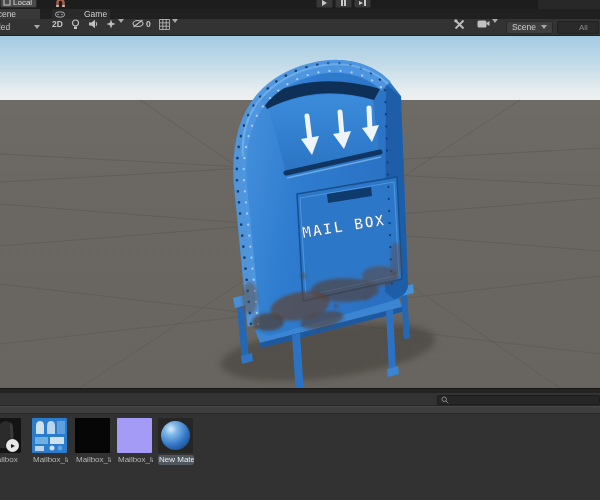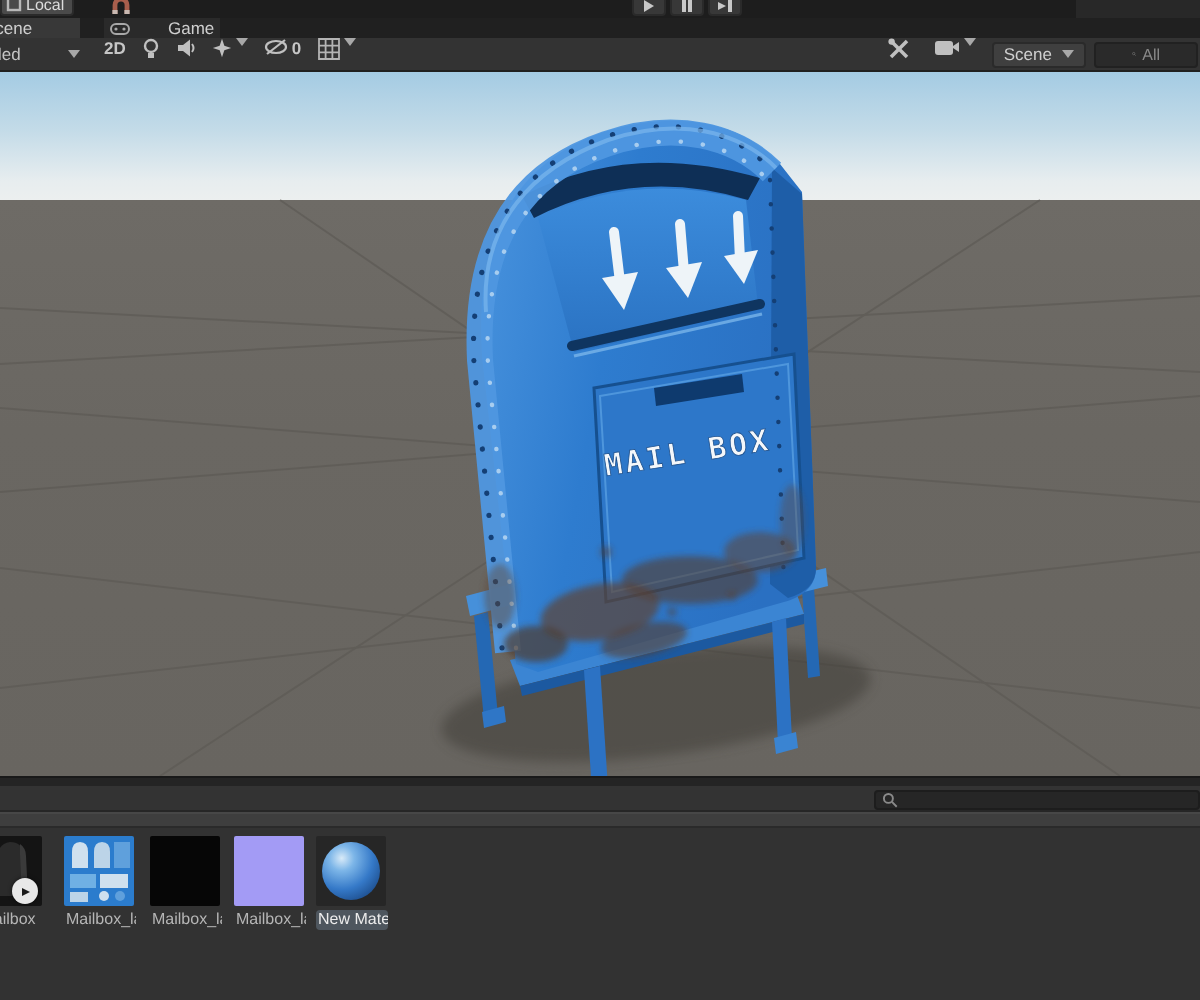--- a/index.html
+++ b/index.html
@@ -33,21 +33,21 @@
     display:flex;align-items:center;font-size:8.5px;color:#c6c6c6;border-bottom:1px solid #202020;}
   .st-left{display:flex;align-items:center;height:100%;}
   .drawmode{display:flex;align-items:center;width:48px;height:100%;overflow:hidden;padding-left:1px;gap:2px;}
   .drawmode .lbl{margin-left:-20px;white-space:nowrap;}
   .drawmode .caret{margin-left:22px;}
   .caret{width:0;height:0;border-left:3px solid transparent;border-right:3px solid transparent;border-top:4px solid #a8a8a8;}
   .stbtn{display:flex;align-items:flex-start;justify-content:center;padding:0 4px;height:100%;gap:2px;font-weight:bold;}
   .st-right{position:absolute;right:0;top:0;height:100%;display:flex;align-items:center;gap:4px;padding-right:1px;}
   .gizmos-btn{display:flex;align-items:center;gap:5px;background:#3f3f3f;border:1px solid #2a2a2a;border-radius:2px;
     height:13px;padding:0 5px;font-size:8.5px;color:#cfcfcf;}
-  .scene-search{display:flex;align-items:center;gap:3px;width:52px;height:13px;background:#2a2a2a;
+  .scene-search{display:flex;align-items:center;gap:3px;width:42px;height:13px;background:#2a2a2a;
     border:1px solid #212121;border-radius:2px;padding:0 18px;color:#8a8a8a;font-size:8px;}
 
   
   .viewport{position:absolute;left:0;top:36px;width:600px;height:352px;overflow:hidden;}
   .sky{position:absolute;left:0;top:0;width:600px;height:64px;
     background:linear-gradient(#a4cbe3 0%,#c3dbe8 45%,#e7edef 85%,#ecefef 100%);}
   .ground{position:absolute;left:0;top:64px;width:600px;height:288px;
     background:linear-gradient(#6e6b66 0%,#6a6762 40%,#686560 100%);}
   .vp-svg{position:absolute;left:0;top:0;}
 

